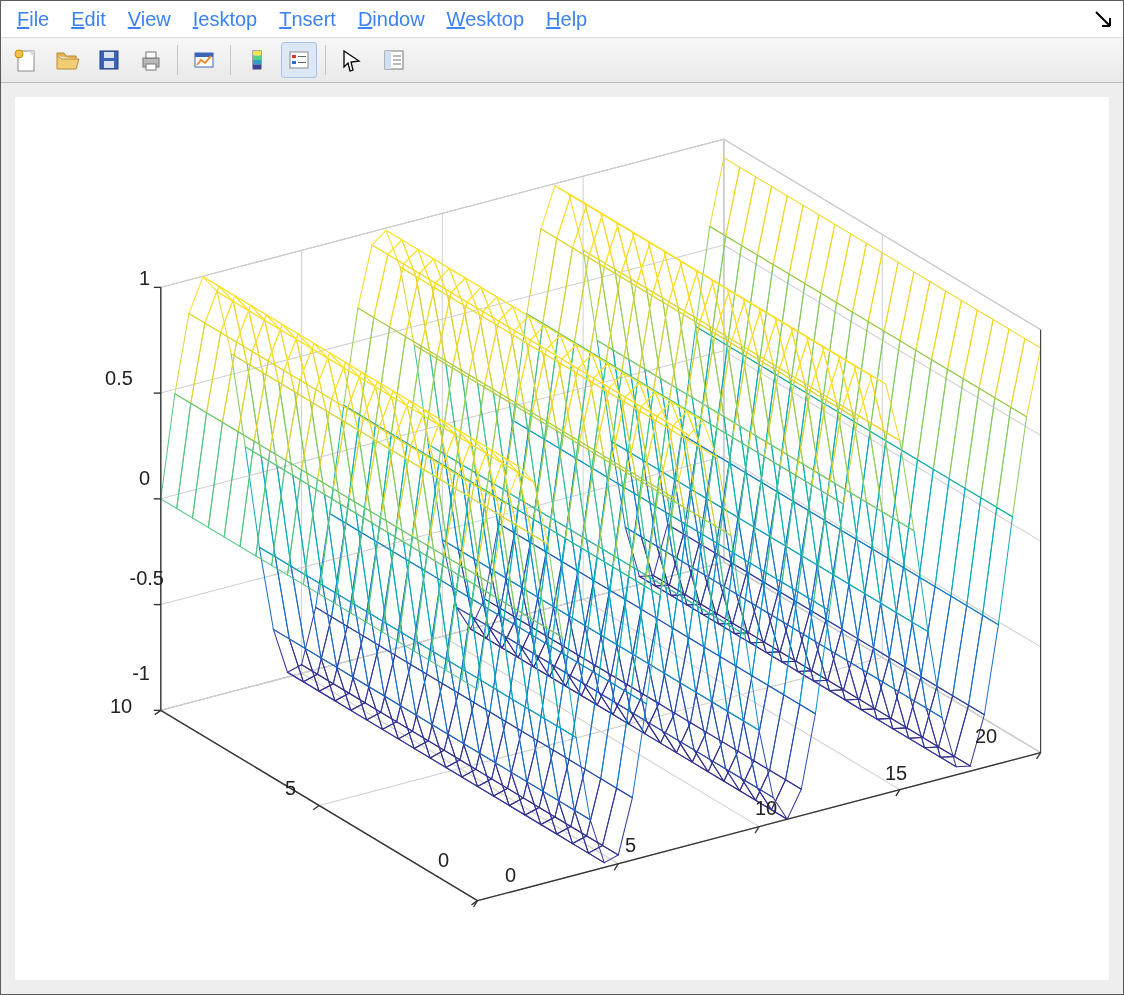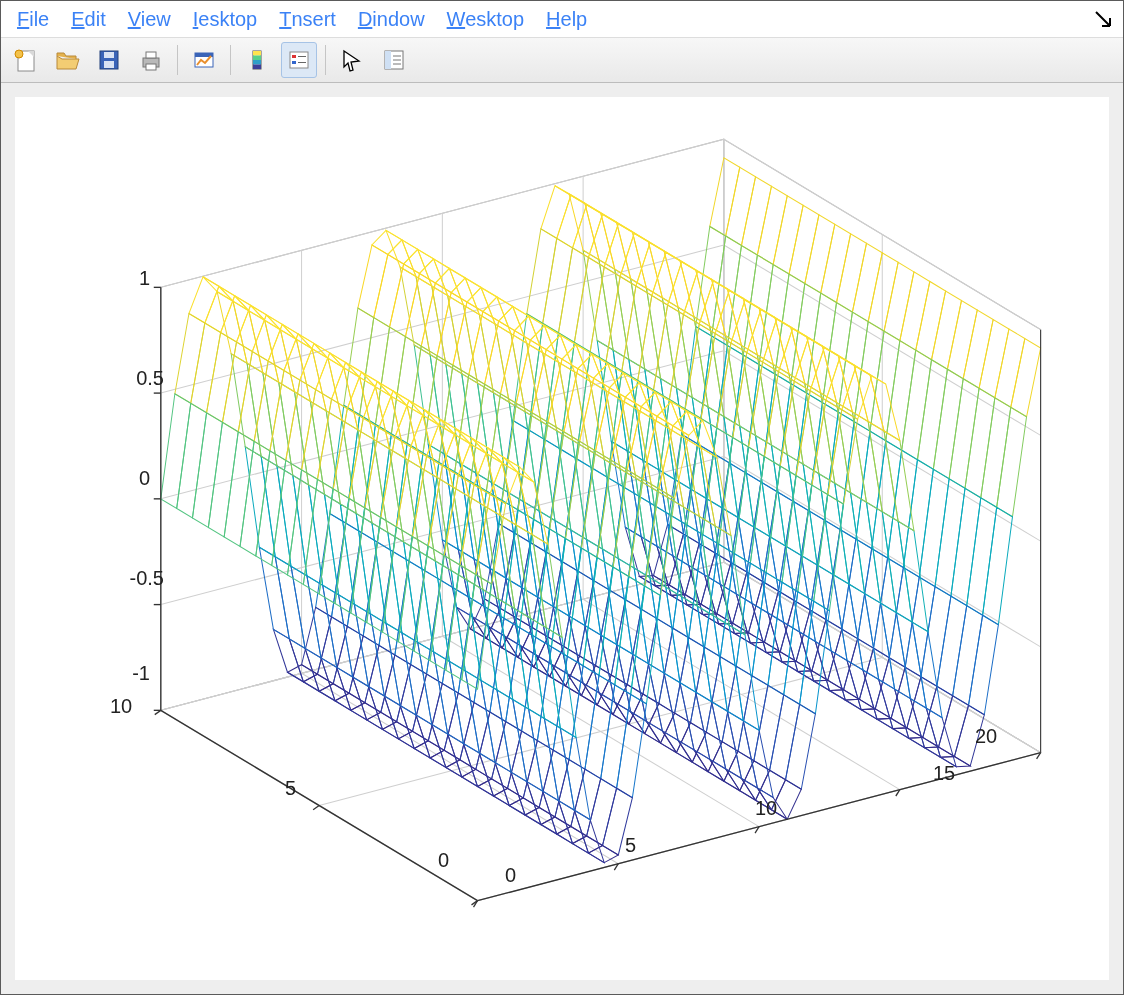--- a/index.html
+++ b/index.html
@@ -964,32 +964,32 @@
             <polygon points="460.0,560.0 474.0,460.6 458.3,451.6 444.3,551.0" fill="rgba(255,255,255,0)" stroke="rgb(84,197,130)" stroke-width="1"></polygon>
           </g>
           <line x1="145" y1="580" x2="145" y2="180" stroke="#333" stroke-width="1.3"></line>
           <line x1="460" y1="760" x2="145" y2="580" stroke="#333" stroke-width="1.3"></line>
           <line x1="460" y1="760" x2="1020" y2="620" stroke="#333" stroke-width="1.3"></line>
           <line x1="1020" y1="620" x2="1020" y2="220" stroke="#333" stroke-width="1"></line>
         </svg>
 
       
       <span class="tick-label" style="left:95px; top:170px;text-align:right;width:40px">1</span>
-      <span class="tick-label" style="left:89px; top:270px;text-align:right;width:60px">0.5</span>
+      <span class="tick-label" style="left:74px; top:270px;text-align:center;width:60px">0.5</span>
       <span class="tick-label" style="left:95px; top:370px;text-align:right;width:40px">0</span>
       <span class="tick-label" style="left:82px; top:470px;text-align:right;width:67px">-0.5</span>
       <span class="tick-label" style="left:90px; top:565px;text-align:right;width:45px">-1</span>
 
       
       <span class="tick-label" style="left:95px; top:598px">10</span>
       <span class="tick-label" style="left:270px; top:680px">5</span>
       <span class="tick-label" style="left:423px; top:752px">0</span>
 
       
       <span class="tick-label" style="left:490px; top:767px">0</span>
       <span class="tick-label" style="left:610px; top:737px">5</span>
       <span class="tick-label" style="left:740px; top:700px">10</span>
-      <span class="tick-label" style="left:918px; top:665px">15</span>
+      <span class="tick-label" style="left:870px; top:665px">15</span>
       <span class="tick-label" style="left:960px; top:628px">20</span>
     </div>
   </div>
 
 </div>
 
 </body></html>

